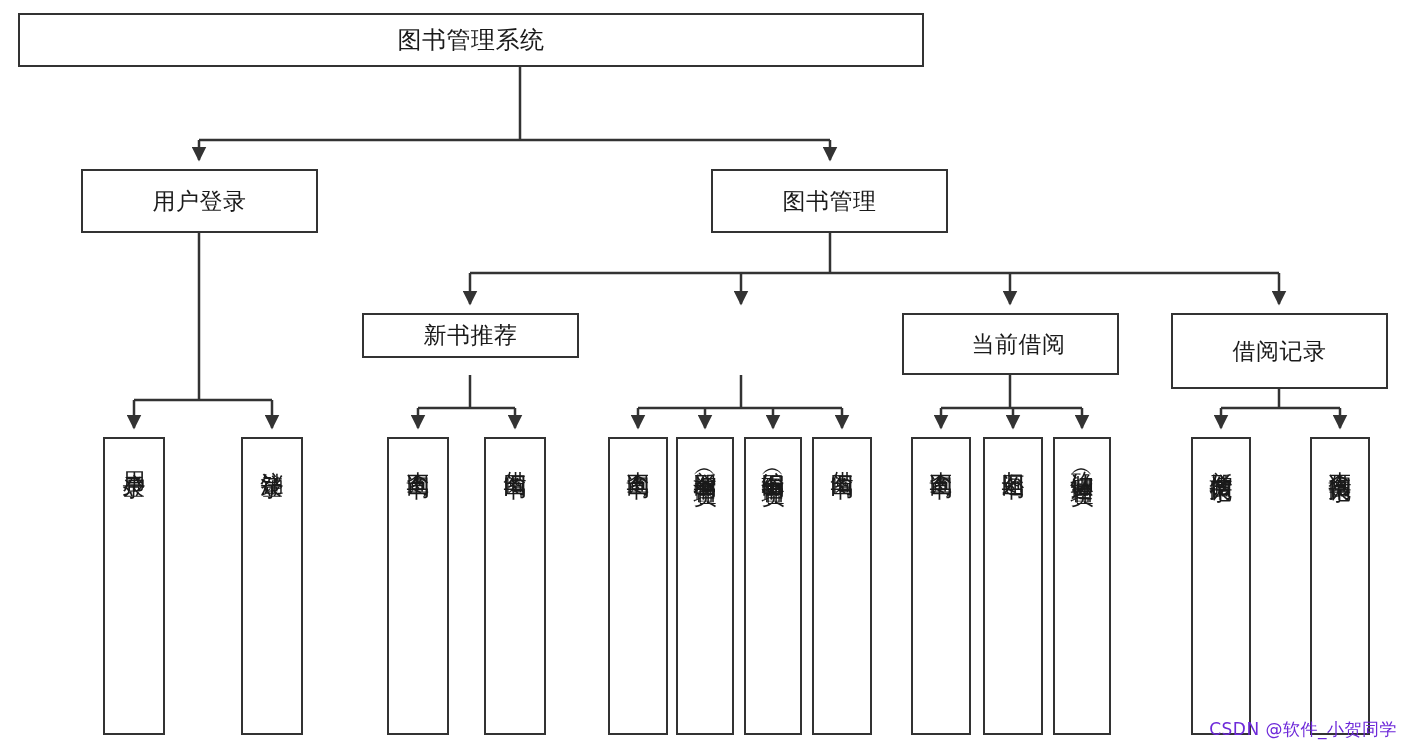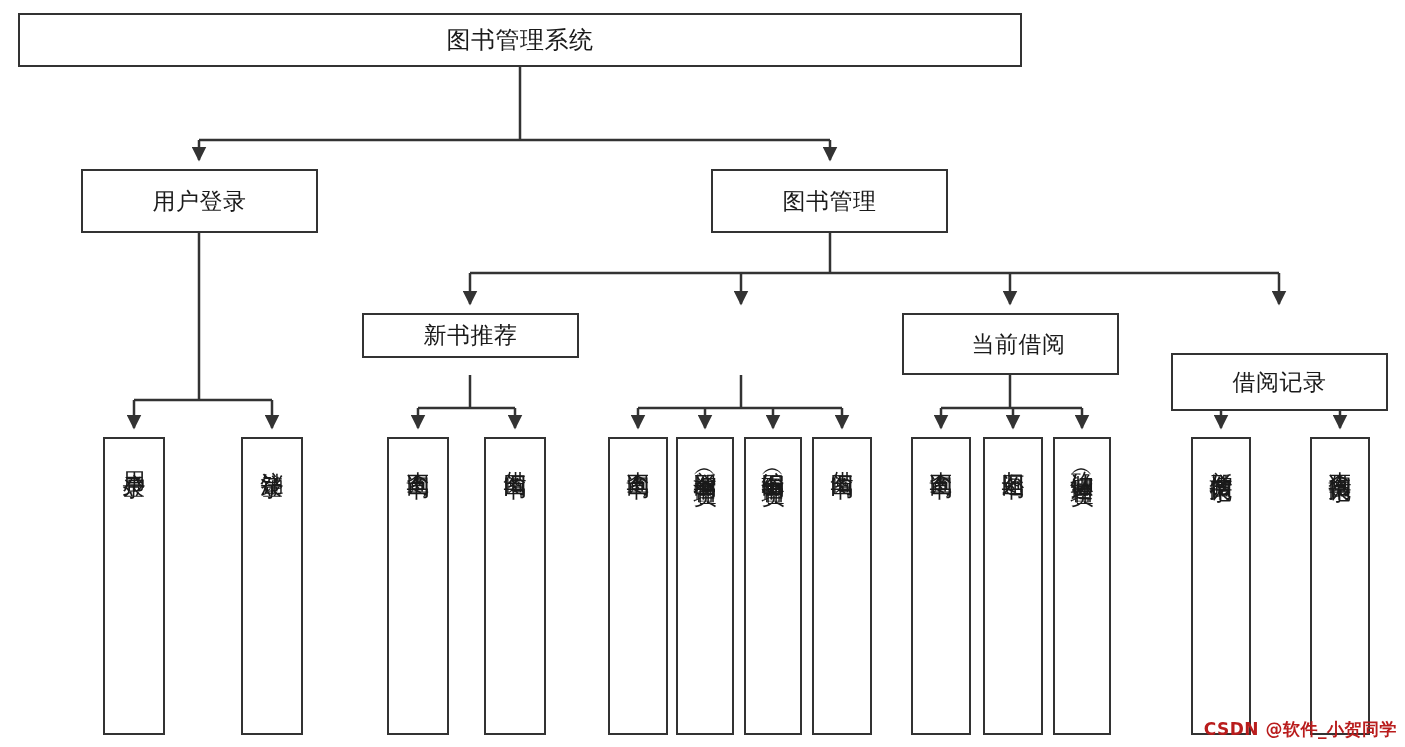--- a/index.html
+++ b/index.html
@@ -54,25 +54,24 @@
     white-space: nowrap;
   }
   .node.root {
     font-size: 24px;
   }
   .watermark {
     position: absolute;
     right: 8px;
     bottom: 6px;
     font-size: 17px;
-    color: #b91c1c;
+    color: #6d28d9;
     letter-spacing: 0.5px;
     z-index: 5;
     white-space: nowrap;
-    font-weight: bold;
   }
 </style>
 </head>
 <body>
 
 <div id="canvas">
 
   <svg id="edges" viewBox="0 0 1405 747">
     <defs>
       <marker id="arrow" viewBox="0 0 10 10" refX="9" refY="5" markerWidth="6" markerHeight="6" orient="auto-start-reverse">
@@ -116,28 +115,28 @@
       <path d="M 1013 408 L 1013 428" marker-end="url(#arrow)"></path>
       <path d="M 1082 408 L 1082 428" marker-end="url(#arrow)"></path>
 
       <path d="M 1279 375 L 1279 408"></path>
       <path d="M 1221 408 L 1340 408"></path>
       <path d="M 1221 408 L 1221 428" marker-end="url(#arrow)"></path>
       <path d="M 1340 408 L 1340 428" marker-end="url(#arrow)"></path>
     </g>
   </svg>
 
-  <div class="node root horizontal" style="left: 18px; top: 13px; width: 1004px; height: 54px;">图书管理系统</div>
+  <div class="node root horizontal" style="left: 18px; top: 13px; width: 906px; height: 54px;">图书管理系统</div>
 
   <div class="node horizontal" style="left: 81px; top: 169px; width: 237px; height: 64px;">用户登录</div>
   <div class="node horizontal" style="left: 711px; top: 169px; width: 237px; height: 64px;">图书管理</div>
 
   <div class="node horizontal" style="left: 362px; top: 313px; width: 217px; height: 45px;">新书推荐</div>
   <div class="node horizontal" style="left: 902px; top: 313px; width: 217px; height: 62px; padding-left: 16px;">当前借阅</div>
-  <div class="node horizontal" style="left: 1171px; top: 313px; width: 217px; height: 58px; margin-top: 40px;">借阅记录</div>
+  <div class="node horizontal" style="left: 1171px; top: 313px; width: 217px; height: 76px;">借阅记录</div>
 
   <div class="node vertical" style="left: 103px; top: 437px; width: 62px; height: 298px;">
     <span class="vtext">用户登录</span>
   </div>
   <div class="node vertical" style="left: 241px; top: 437px; width: 62px; height: 298px;">
     <span class="vtext">注销登录</span>
   </div>
   <div class="node vertical" style="left: 387px; top: 437px; width: 62px; height: 298px;">
     <span class="vtext">查询图书</span>
   </div>

